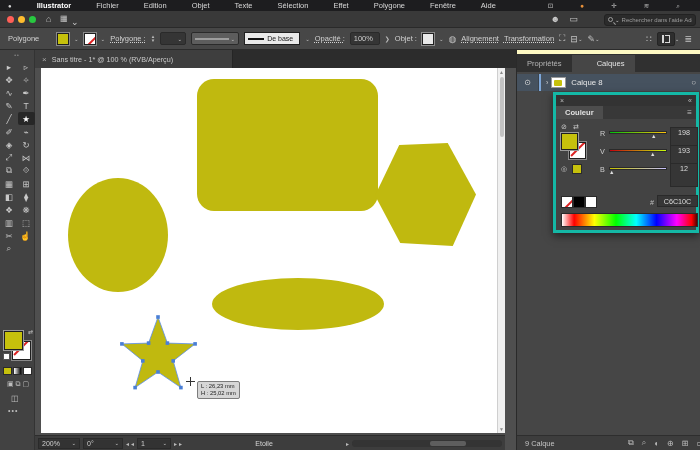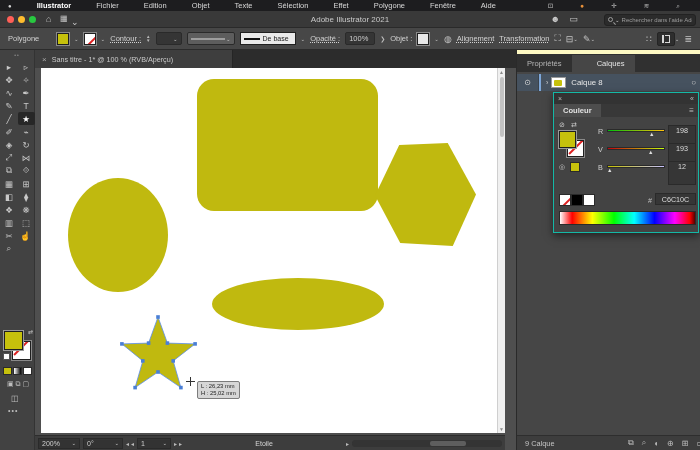--- a/index.html
+++ b/index.html
@@ -93,21 +93,21 @@
   #layer-row .exp { color:#cfcfcf; font-size:7px; margin:0 3px; }
   #layer-thumb { width:15px; height:11px; background:#fff; border:1px solid #999; margin-right:5px; position:relative; overflow:hidden; }
   #layer-thumb::after { content:""; position:absolute; left:2px; top:2px; width:8px; height:6px; background:#c6c10c; border-radius:1px; }
   #layer-row .target { margin-left:auto; font-size:8px; color:#cfcfcf; }
   #layer-row .selbox { width:7px; height:7px; background:#5b8def; margin:0 5px 0 4px; }
   #layers-footer { position:absolute; left:0; top:385px; width:195px; height:15px; background:#3d3d3d; border-top:1px solid #2e2e2e; display:flex; align-items:center; font-size:7.4px; color:#c5c5c5; padding:0 8px; gap:8px; }
   #layers-footer .fic { font-size:8px; color:#c0c0c0; }
   #layers-footer .grow { flex:1; }
 
   
-  #couleur { left:553px; top:92px; width:146px; height:141px; background:#434343; border:1px solid #14b8a6; box-shadow:0 3px 8px rgba(0,0,0,.5); z-index:8; }
+  #couleur { left:553px; top:92px; width:146px; height:141px; background:#434343; border:3px solid #14b8a6; box-shadow:0 3px 8px rgba(0,0,0,.5); z-index:8; }
   #couleur .phead { position:absolute; left:0; top:0; width:100%; height:11px; background:#333; display:flex; align-items:center; padding:0 4px; }
   #couleur .phead .x { font-size:7px; color:#bdbdbd; }
   #couleur .phead .coll { margin-left:auto; font-size:7px; color:#bdbdbd; }
   #couleur .ptabrow { position:absolute; left:0; top:11px; width:100%; height:13px; background:#383838; display:flex; align-items:flex-end; }
   #couleur .ctab { background:#4d4d4d; color:#e0e0e0; font-size:7.6px; font-weight:bold; padding:2px 9px; }
   #couleur .pmenu { margin-left:auto; margin-right:4px; font-size:8px; color:#bdbdbd; align-self:center; }
   #cproxy { position:absolute; left:5px; top:30px; width:36px; height:46px; }
   #cproxy .ic-none { position:absolute; left:0; top:-2px; font-size:7px; color:#c9c9c9; }
   #cproxy .ic-swap { position:absolute; left:12px; top:-2px; font-size:7px; color:#c9c9c9; }
   #cproxy .fill { position:absolute; left:0px; top:8px; width:17px; height:17px; border:1px solid #1f1f1f; outline:1px solid #9a9a9a; z-index:2; }
@@ -161,37 +161,36 @@
     <span class="sticon">▤</span>
   </div>
 
   <div id="titlebar" class="abs">
     <span class="tl" style="left:7px; background:#ff5f57;"></span>
     <span class="tl" style="left:18px; background:#febc2e;"></span>
     <span class="tl" style="left:29px; background:#28c840;"></span>
     <span class="win-icon" style="left:46px;">⌂</span>
     <span class="win-icon" style="left:60px; font-size:8px;">▦</span>
     <span class="win-icon chev" style="left:71px; top:6px;">⌄</span>
-    <div id="title-text">Adobe Illustrator 2021</div>
     <span class="win-icon" style="right:140px; font-size:9px;">☻</span>
     <span class="win-icon" style="right:122px;">▭</span>
     <div id="help-search">
       <span class="mag"></span>
       <span class="chev">⌄</span>
       <span class="ph">Rechercher dans l'aide Adobe</span>
     </div>
   </div>
 
   <div id="controlbar" class="abs">
     <span class="cb-label" style="width:44px;">Polygone</span>
     <span class="swatch" style="background: rgb(198, 193, 12);"></span>
     <span class="chev">⌄</span>
     <span class="swatch none-swatch"></span>
     <span class="chev">⌄</span>
-    <span class="cb-link">Contour :</span>
+    <span class="cb-link">Polygone :</span>
     <span class="stepper">
         <span>▲</span>
         <span>▼</span>
       </span>
     <div class="ddbox" style="width:26px;">
         <span></span>
         <span class="chev">⌄</span>
       </div>
     <div class="ddbox" style="width:48px; background:#5d5d5d;">
         <span style="width:34px;height:2px;background:#9d9d9d;"></span>

